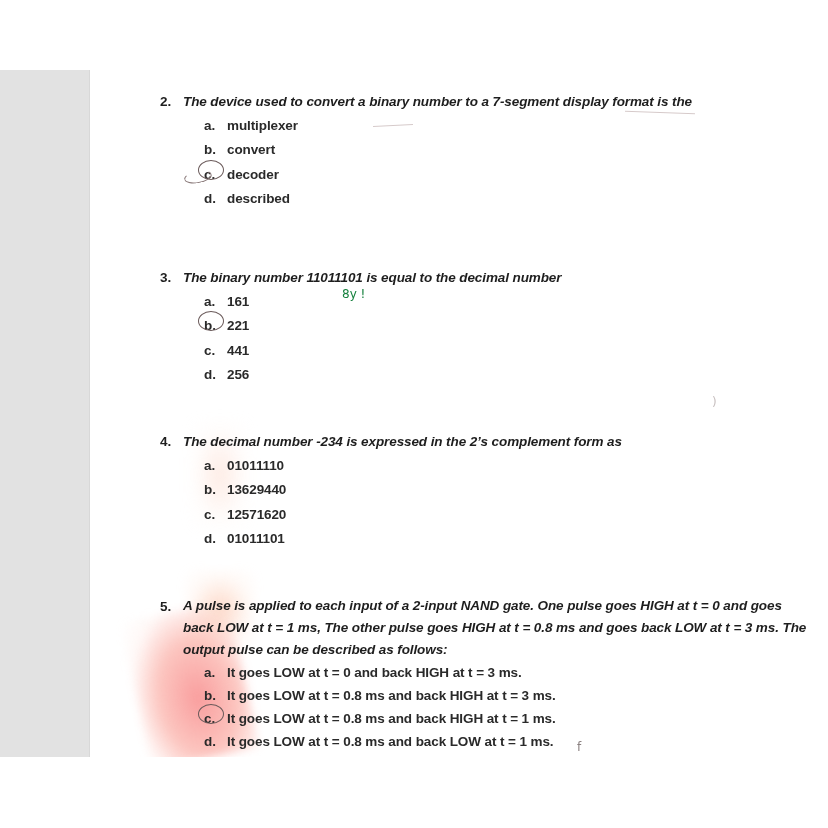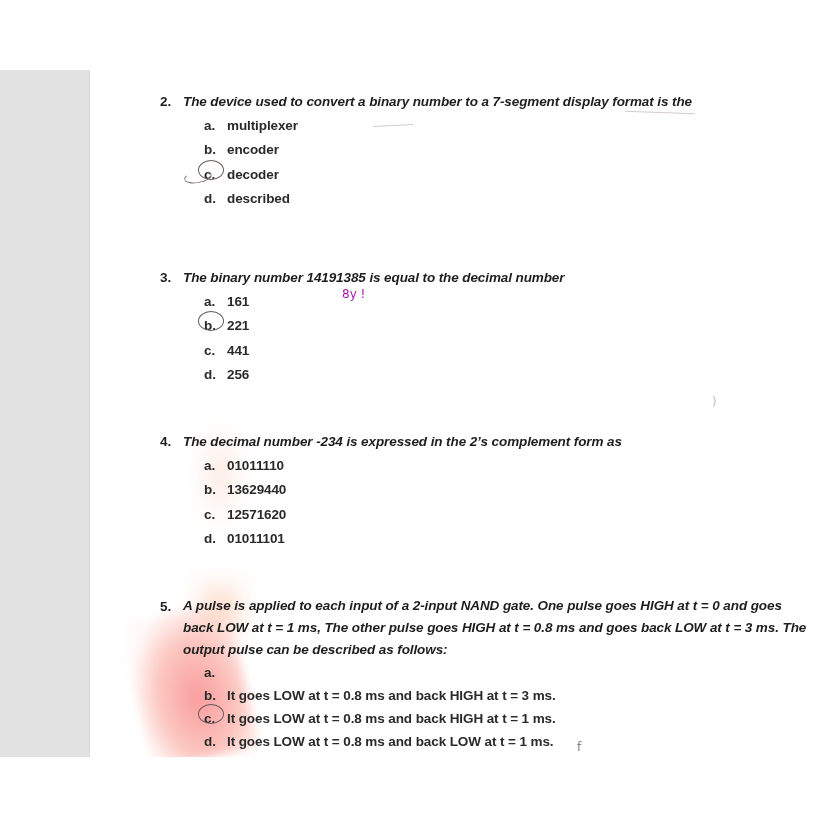--- a/index.html
+++ b/index.html
@@ -126,21 +126,21 @@
       height: 10px;
       border: 1.2px solid #8a7a7a;
       border-radius: 50%;
       border-top-color: transparent;
       transform: rotate(-10deg);
     }
     .annotation {
       position: absolute;
       font-family: "DejaVu Sans", sans-serif;
       font-weight: normal;
-      color: #a21caf;
+      color: #15803d;
       font-size: 12px;
     }
     .stray-mark {
       position: absolute;
       color: #c8c0c0;
       font-family: "DejaVu Sans", sans-serif;
       font-size: 12px;
     }
     .squiggle {
       position: absolute;
@@ -163,39 +163,39 @@
       <span class="q-num">2.</span>
       <span class="q-text">The device used to convert a binary number to a 7-segment display format is the</span>
     </div>
     <div class="options">
       <div class="option">
         <span class="opt-letter">a.</span>
         <span>multiplexer</span>
       </div>
       <div class="option">
         <span class="opt-letter">b.</span>
-        <span>encoder</span>
+        <span>convert</span>
       </div>
       <div class="option">
         <span class="opt-letter circled circled-q2">c.</span>
         <span>decoder</span>
       </div>
       <div class="option">
         <span class="opt-letter">d.</span>
         <span>described</span>
       </div>
     </div>
   </div>
   <div class="squiggle" style="left:283px; top:55px; width:40px; transform:rotate(-3deg);"></div>
   <div class="squiggle" style="left:535px; top:42px; width:70px; transform:rotate(2deg);"></div>
 
   <div class="question q3" style="top:196px;">
     <div class="q-stem">
       <span class="q-num">3.</span>
-      <span class="q-text">The binary number 14191385 is equal to the decimal number</span>
+      <span class="q-text">The binary number 11011101 is equal to the decimal number</span>
     </div>
     <div class="options">
       <div class="option">
         <span class="opt-letter">a.</span>
         <span>161</span>
       </div>
       <div class="option">
         <span class="opt-letter circled">b.</span>
         <span>221</span>
       </div>
@@ -238,20 +238,21 @@
   <span class="stray-mark" style="left:622px; top:325px;">)</span>
 
   <div class="question q5" style="top:525px;">
     <div class="q-stem">
       <span class="q-num">5.</span>
       <span class="q-text">A pulse is applied to each input of a 2-input NAND gate. One pulse goes HIGH at t = 0 and goes back LOW at t = 1 ms, The other pulse goes HIGH at t = 0.8 ms and goes back LOW at t = 3 ms. The output pulse can be described as follows:</span>
     </div>
     <div class="options">
       <div class="option">
         <span class="opt-letter">a.</span>
+        <span>It goes LOW at t = 0 and back HIGH at t = 3 ms.</span>
       </div>
       <div class="option">
         <span class="opt-letter">b.</span>
         <span>It goes LOW at t = 0.8 ms and back HIGH at t = 3 ms.</span>
       </div>
       <div class="option">
         <span class="opt-letter circled">c.</span>
         <span>It goes LOW at t = 0.8 ms and back HIGH at t = 1 ms.</span>
       </div>
       <div class="option">

